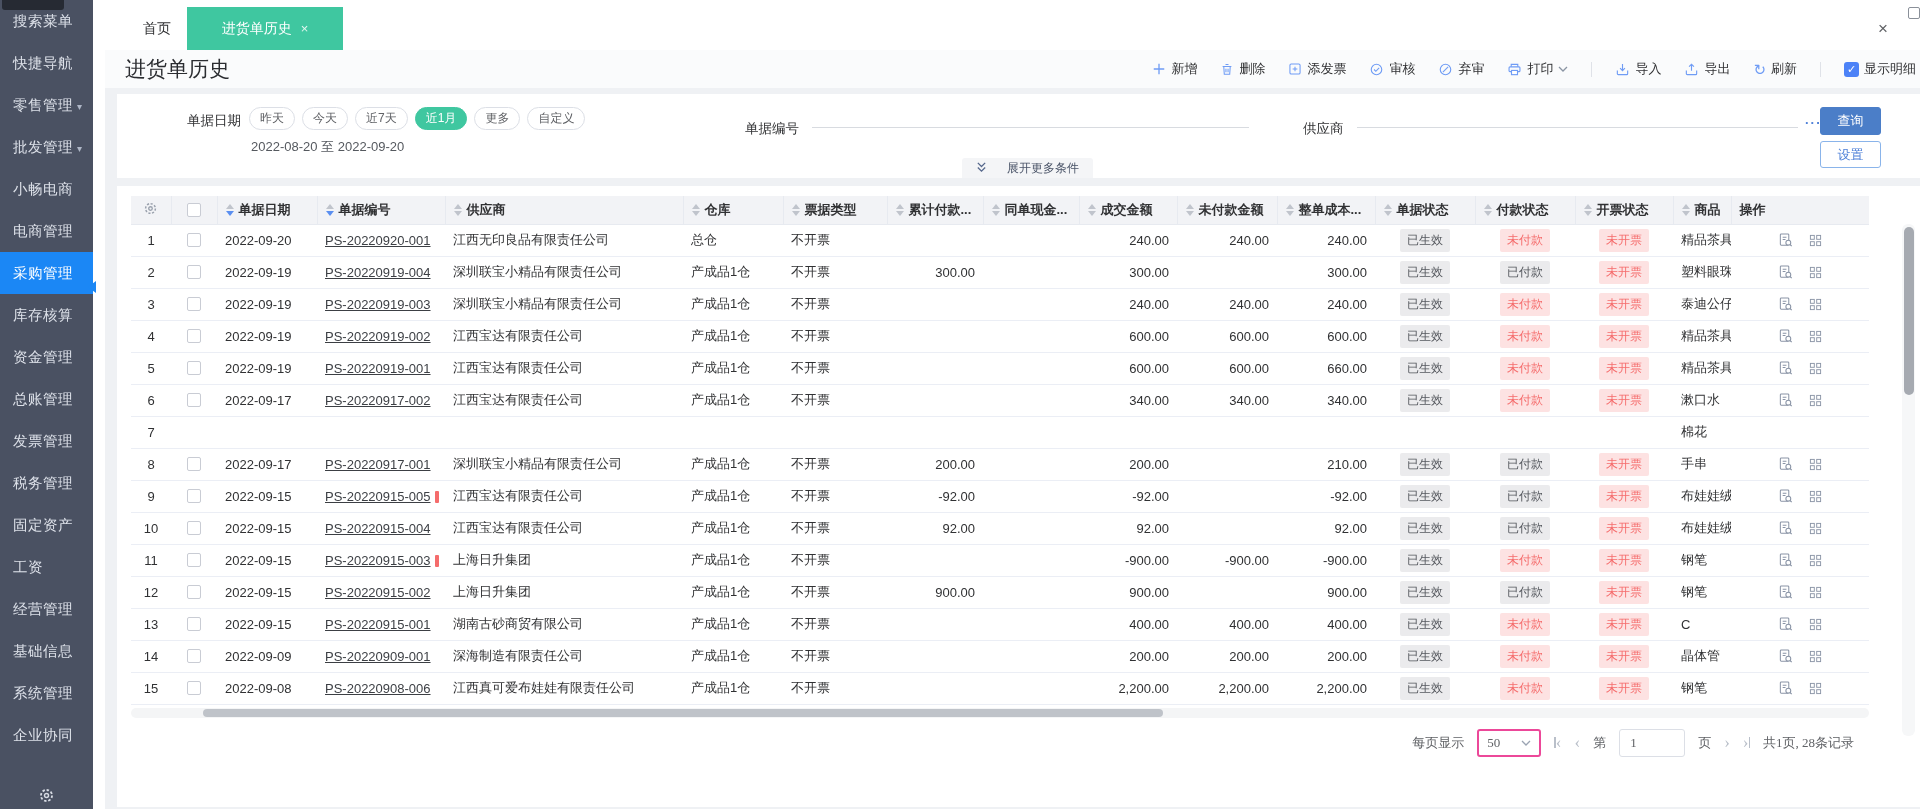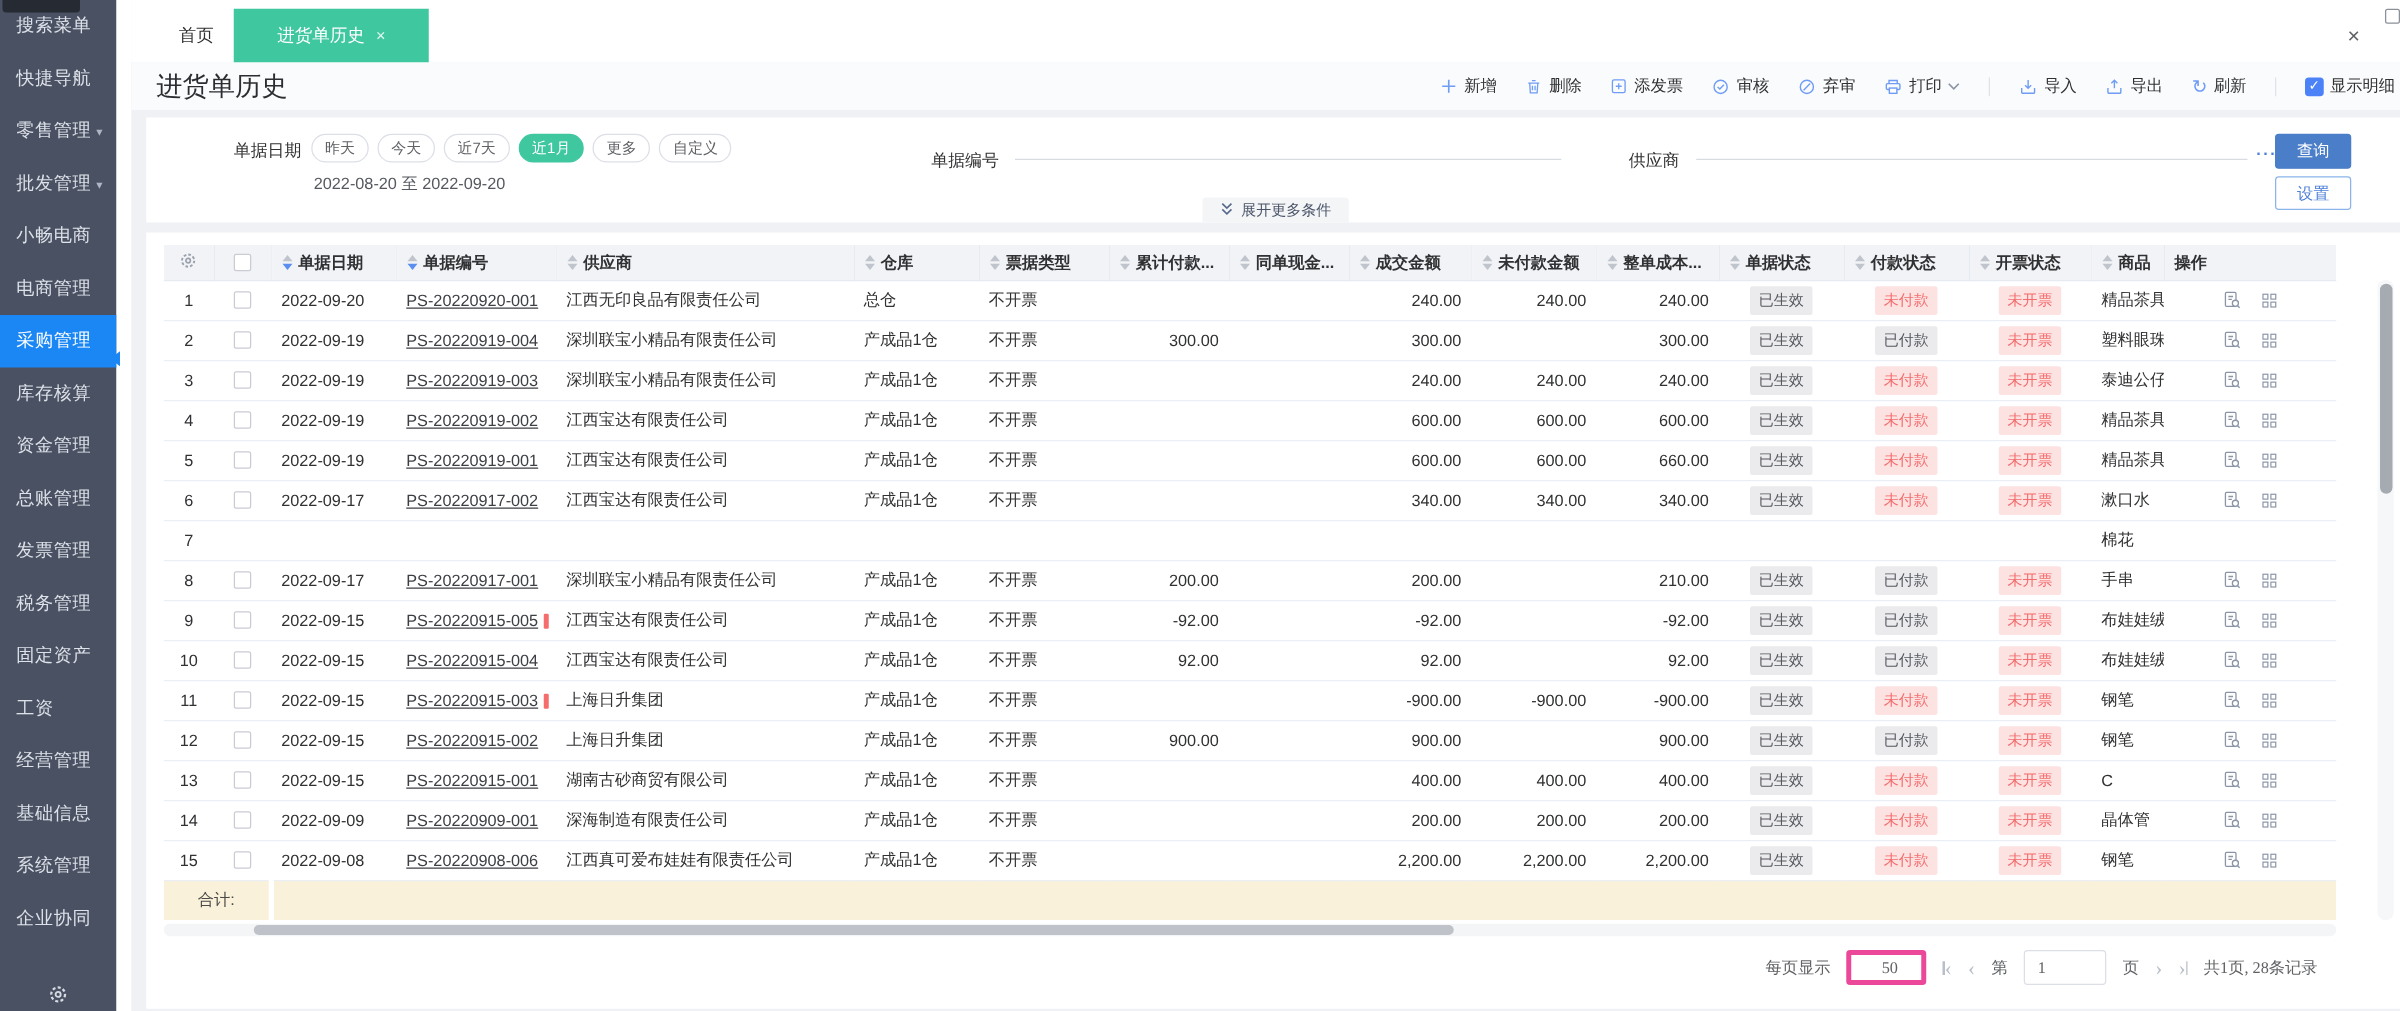--- a/index.html
+++ b/index.html
@@ -51,21 +51,21 @@
   .lbl-sup { left:1186px; top:26px; }
   .underline { position:absolute; height:26px; border-bottom:1px solid #d8dbe0; cursor:text; }
   .input-code { left:695px; top:8px; width:437px; }
   .input-sup { left:1240px; top:8px; width:441px; }
   .dots { position:absolute; left:1688px; top:18px; color:#4e80d8; font-weight:bold; letter-spacing:2px; font-size:13px; cursor:pointer; }
   .btn-query { position:absolute; left:1703px; top:13px; width:61px; height:28px; background:#4b7ec8; border:1px solid #4b7ec8;
     color:#fff; font-size:13px; border-radius:3px; cursor:pointer; font-family:inherit; }
   .btn-settings { position:absolute; left:1703px; top:47px; width:61px; height:27px; background:#fff; border:1px solid #8ab4ea;
     color:#4e80d8; font-size:13px; border-radius:3px; cursor:pointer; font-family:inherit; }
   .expand-more { position:absolute; left:845px; top:64px; height:20px; padding:0 14px; background:#f4f5f7; border-radius:3px 3px 0 0;
-    display:flex; align-items:center; gap:6px; font-size:12px; color:#4a5468; cursor:pointer; }
+    display:flex; align-items:center; gap:20px; font-size:12px; color:#4a5468; cursor:pointer; }
 
   
   .table-card { position:absolute; left:12px; right:12px; top:186px; height:621px; background:#fff; padding:10px 14px 0; }
   table { border-collapse:collapse; table-layout:fixed; width:1738px; }
   th,td { height:32px; padding:0 8px; font-size:13px; color:#303133; white-space:nowrap; overflow:hidden; text-align:left; }
   thead th { background:#f2f3f6; height:28px; font-weight:600; font-size:13px; border-right:1px solid #e7eaf0; border-bottom:1px solid #e7eaf0; }
   thead th:last-child { border-right:none; }
   tbody td { border-bottom:1px solid #ebeef5; }
   td.center, th.center { text-align:center; }
   td.num { text-align:right; }
@@ -84,22 +84,22 @@
   .ops span { cursor:pointer; display:inline-flex; }
   tr.total-row td { background:#faf1da; border-bottom:none; height:32px; font-size:13px; color:#4a4a4a; }
   tr.total-row td.tlabel { text-align:center; border-right:4px solid #fff; }
 
   .vscroll { position:absolute; right:5px; top:38px; width:13px; height:512px; background:#f6f7f8; border-radius:6px; cursor:pointer; }
   .vthumb { position:absolute; left:1.5px; top:3px; width:10px; height:168px; background:#a6aab1; border-radius:5px; cursor:grab; }
   .hscroll { position:relative; width:1738px; height:10px; margin-top:3px; background:#f4f5f6; border-radius:5px; cursor:pointer; }
   .hthumb { position:absolute; left:72px; top:1px; width:960px; height:8px; background:#bfc3c9; border-radius:4px; cursor:grab; }
 
   .pager { display:flex; align-items:center; justify-content:flex-end; gap:13px; height:50px; padding-right:52px; font-size:13px; color:#606266;font-family:Liberation Serif, serif; }
-  .pg-select { width:64px; height:28px; border:4px solid #ec4899; border-radius:3px; display:flex; align-items:center;
-    justify-content:space-between; padding:0 24px; cursor:pointer; background:#fff; }
+  .pg-select { width:64px; height:28px; border:2px solid #ec4899; border-radius:3px; display:flex; align-items:center;
+    justify-content:space-between; padding:0 8px; cursor:pointer; background:#fff; }
   .pg-input { width:66px; height:28px; border:1px solid #dcdfe6; border-radius:3px; display:flex; align-items:center; padding-left:10px; background:#fff; }
   .pgi { color:#b9bfc9; font-size:17px; line-height:1; cursor:pointer; display:inline-flex; align-items:center; }
   .vbar { display:inline-block; width:1.5px; height:11px; background:#b9bfc9; }
 </style>
 </head>
 <body>
 
 <div class="app">
 
   <aside class="sidebar">
@@ -925,24 +925,20 @@
                     <svg width="13" height="13" viewBox="0 0 14 14">
                       <rect x="1.5" y="1.5" width="4.2" height="4.2" fill="none" stroke="#8a94a6"></rect>
                       <rect x="8.3" y="1.5" width="4.2" height="4.2" fill="none" stroke="#8a94a6"></rect>
                       <rect x="1.5" y="8.3" width="4.2" height="4.2" fill="none" stroke="#8a94a6"></rect>
                       <rect x="8.3" y="8.3" width="4.2" height="4.2" fill="none" stroke="#8a94a6"></rect>
                     </svg>
                   </span>
                 </div>
               </td>
             </tr>
-            <tr class="total-row">
-              <td class="tlabel" colspan="2">合计:</td>
-              <td colspan="15"></td>
-            </tr>
           </tbody>
       </table>
       <div class="vscroll">
           <div class="vthumb"></div>
         </div>
       <div class="hscroll">
           <div class="hthumb"></div>
         </div>
       <div class="pager">
         <span>每页显示</span>

